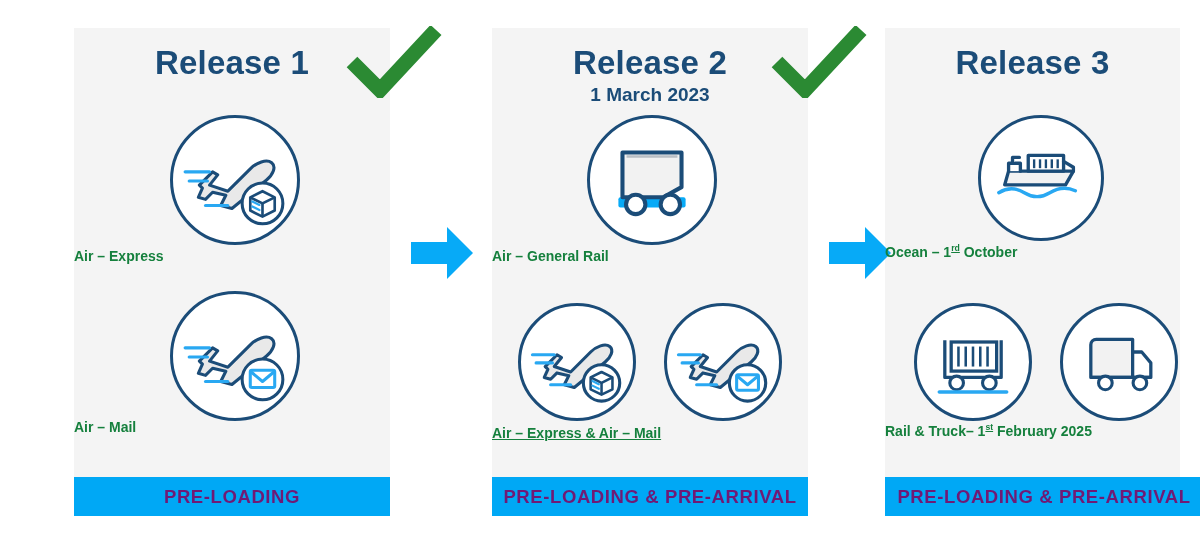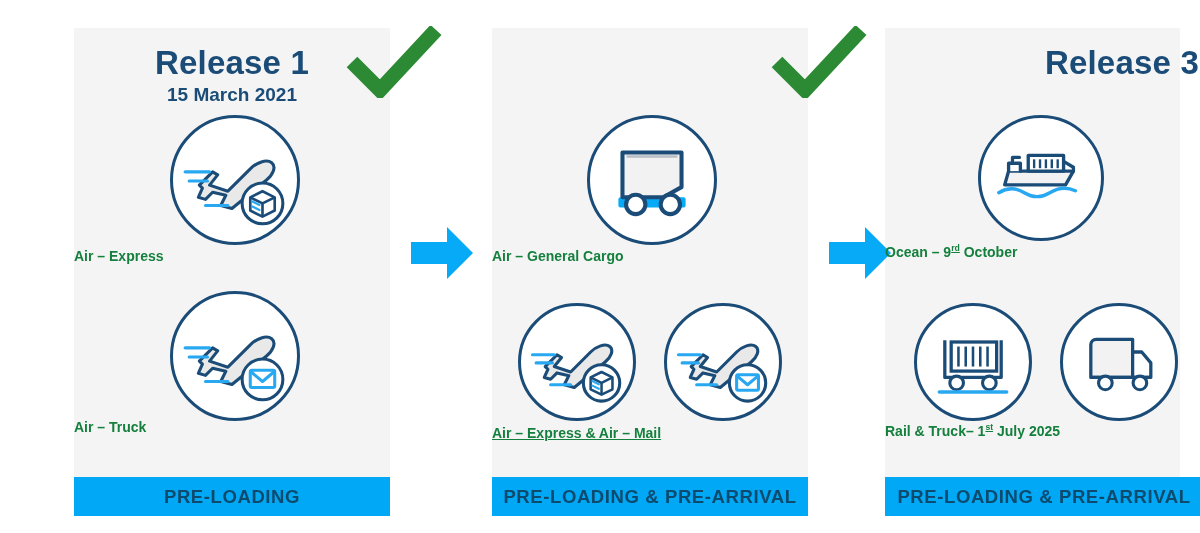--- a/index.html
+++ b/index.html
@@ -15,37 +15,37 @@
   .panel.p1{left:34px;width:316px;}
   .panel.p2{left:452px;width:316px;}
   .panel.p3{left:845px;width:295px;}
 
   .banner{position:absolute;top:477px;height:39px;background:#00a8f5;
           display:flex;align-items:center;justify-content:center;}
   .banner.b1{left:34px;width:316px;}
   .banner.b2{left:452px;width:316px;}
   .banner.b3{left:845px;width:318px;}
   .banner span{
-    color:#0c4a6e;font-weight:bold;font-size:18.5px;letter-spacing:.6px;
+    color:#701a75;font-weight:bold;font-size:18.5px;letter-spacing:.6px;
     white-space:nowrap;
   }
 
   
   .hdr{position:absolute;text-align:center;}
   .hdr .title{
     color:#1b4c78;font-weight:bold;font-size:33px;line-height:38px;
     white-space:nowrap;letter-spacing:.2px;
   }
   .hdr .sub{
     color:#1b4c78;font-weight:bold;font-size:19px;line-height:24px;
     white-space:nowrap;margin-top:1px;
   }
   .hdr.h1{left:34px;top:44px;width:316px;}
   .hdr.h2{left:452px;top:44px;width:316px;}
-  .hdr.h3{left:864px;top:44px;width:295px;text-align:right;}
+  .hdr.h3{left:845px;top:44px;width:295px;}
 
   
   .check{position:absolute;width:96px;height:72px;}
   .check.c1{left:306px;top:26px;}
   .check.c2{left:731px;top:26px;}
 
   
   .arrow{position:absolute;width:62px;height:56px;}
   .arrow.a1{left:371px;top:225px;}
   .arrow.a2{left:789px;top:225px;}
@@ -69,21 +69,24 @@
 <body>
 
 <div class="stage">
 
   <div class="panel p1"></div>
   <div class="panel p2"></div>
   <div class="panel p3"></div>
 
   <div class="hdr h1">
     <div class="title">Release 1</div>
-    <div class="sub">15 March 2021</div>
+  </div>
+  <div class="hdr h2">
+    <div class="title">Release 2</div>
+    <div class="sub">1 March 2023</div>
   </div>
   <div class="hdr h3">
     <div class="title">Release 3</div>
   </div>
 
   <div class="check c1">
     <svg viewBox="0 0 96 72" width="96" height="72" aria-hidden="true">
       <path d="M6 36 L34 64 L90 4" fill="none" stroke="#2b8a33" stroke-width="15" stroke-linecap="butt" stroke-linejoin="miter"></path>
     </svg>
   </div>
@@ -136,32 +139,32 @@
           <line x1="6" y1="47" x2="30" y2="47"></line>
           <line x1="10" y1="56" x2="28" y2="56"></line>
           <line x1="26" y1="80" x2="48" y2="80"></line>
         </g>
         <circle cx="82" cy="78" r="20" fill="#ffffff" stroke="#1b4c78" stroke-width="3"></circle>
         <rect x="70" y="69" width="24" height="17" rx="1.5" fill="#ffffff" stroke="#29a8f2" stroke-width="3"></rect>
         <path d="M70 70 L82 80 L94 70" fill="none" stroke="#29a8f2" stroke-width="3" stroke-linejoin="round"></path>
       </g>
     </svg>
   </div>
-  <div class="cap" style="left:34px;top:414px;width:316px;">Air – Truck</div>
+  <div class="cap" style="left:34px;top:414px;width:316px;">Air – Mail</div>
 
   <div class="circ" style="left:547px;top:115px;width:130px;height:130px;">
     <svg viewBox="0 0 110 110" width="112" height="112" aria-hidden="true">
       <rect x="22" y="72" width="66" height="10" rx="2" fill="#07aaf7"></rect>
       <path d="M26 28 L84 28 L84 62 L66 72 L26 72 Z" fill="#f2f2f2" stroke="#1b4c78" stroke-width="4" stroke-linejoin="round"></path>
       <path d="M30 32 L80 32" stroke="#b9bec4" stroke-width="2.5"></path>
       <circle cx="39" cy="79" r="9.5" fill="#ffffff" stroke="#1b4c78" stroke-width="4"></circle>
       <circle cx="73" cy="79" r="9.5" fill="#ffffff" stroke="#1b4c78" stroke-width="4"></circle>
     </svg>
   </div>
-  <div class="cap" style="left:452px;top:243px;width:316px;">Air – General Cargo</div>
+  <div class="cap" style="left:452px;top:243px;width:316px;">Air – General Rail</div>
 
   <div class="circ" style="left:478px;top:303px;width:118px;height:118px;">
     <svg viewBox="0 0 110 110" width="100" height="100" aria-hidden="true">
       <g>
         <path d="M20 60 L33 47 L38 50 L30 60 L48 66 L70 44 C76 38 86 34 91 38 C96 42 92 50 86 55 L52 83 L41 80 L46 70 L33 67 L26 74 L19 72 L23 63 Z" fill="#e9e9e9" stroke="#1b4c78" stroke-width="3.4" stroke-linejoin="round" stroke-linecap="round"></path>
         <g stroke="#29a8f2" stroke-width="3.4" stroke-linecap="round">
           <line x1="6" y1="47" x2="30" y2="47"></line>
           <line x1="10" y1="56" x2="28" y2="56"></line>
           <line x1="26" y1="80" x2="48" y2="80"></line>
         </g>
@@ -208,21 +211,21 @@
       <g stroke="#1b4c78" stroke-width="2.4">
         <line x1="48" y1="36" x2="48" y2="45"></line>
         <line x1="54" y1="36" x2="54" y2="45"></line>
         <line x1="60" y1="36" x2="60" y2="45"></line>
         <line x1="66" y1="36" x2="66" y2="45"></line>
         <line x1="72" y1="36" x2="72" y2="45"></line>
       </g>
       <path d="M12 70 Q25 62 38 70 T64 70 T90 68" fill="none" stroke="#29a8f2" stroke-width="3.4" stroke-linecap="round"></path>
     </svg>
   </div>
-  <div class="cap" style="left:845px;top:239px;width:295px;"><span>Ocean – 9</span><sup>rd</sup><span> October</span></div>
+  <div class="cap" style="left:845px;top:239px;width:295px;"><span>Ocean – 1</span><sup>rd</sup><span> October</span></div>
 
   <div class="circ" style="left:874px;top:303px;width:118px;height:118px;">
     <svg viewBox="0 0 110 110" width="100" height="100" aria-hidden="true">
       <rect x="31" y="33" width="50" height="32" fill="#ffffff" stroke="#1b4c78" stroke-width="3.6"></rect>
       <g stroke="#1b4c78" stroke-width="2.8">
         <line x1="39" y1="38" x2="39" y2="60"></line>
         <line x1="47" y1="38" x2="47" y2="60"></line>
         <line x1="55" y1="38" x2="55" y2="60"></line>
         <line x1="63" y1="38" x2="63" y2="60"></line>
         <line x1="71" y1="38" x2="71" y2="60"></line>
@@ -236,21 +239,21 @@
 
   <div class="circ" style="left:1020px;top:303px;width:118px;height:118px;">
     <svg viewBox="0 0 110 110" width="100" height="100" aria-hidden="true">
       <path d="M24 36 A6 6 0 0 1 30 30 L70 30 L70 72 L24 72 Z" fill="#f2f2f2" stroke="#1b4c78" stroke-width="3.6" stroke-linejoin="round"></path>
       <path d="M70 44 L80 44 L90 56 L90 72 L70 72 Z" fill="#ffffff" stroke="#1b4c78" stroke-width="3.6" stroke-linejoin="round"></path>
       <line x1="24" y1="72" x2="90" y2="72" stroke="#1b4c78" stroke-width="3.6"></line>
       <circle cx="40" cy="78" r="7.5" fill="#ffffff" stroke="#1b4c78" stroke-width="3.4"></circle>
       <circle cx="78" cy="78" r="7.5" fill="#ffffff" stroke="#1b4c78" stroke-width="3.4"></circle>
     </svg>
   </div>
-  <div class="cap" style="left:845px;top:418px;width:300px;"><span>Rail &amp; Truck– 1</span><sup>st</sup><span> July 2025</span></div>
+  <div class="cap" style="left:845px;top:418px;width:300px;"><span>Rail &amp; Truck– 1</span><sup>st</sup><span> February 2025</span></div>
 
   <div class="banner b1">
     <span>PRE-LOADING</span>
   </div>
   <div class="banner b2">
     <span>PRE-LOADING &amp; PRE-ARRIVAL</span>
   </div>
   <div class="banner b3">
     <span>PRE-LOADING &amp; PRE-ARRIVAL</span>
   </div>

